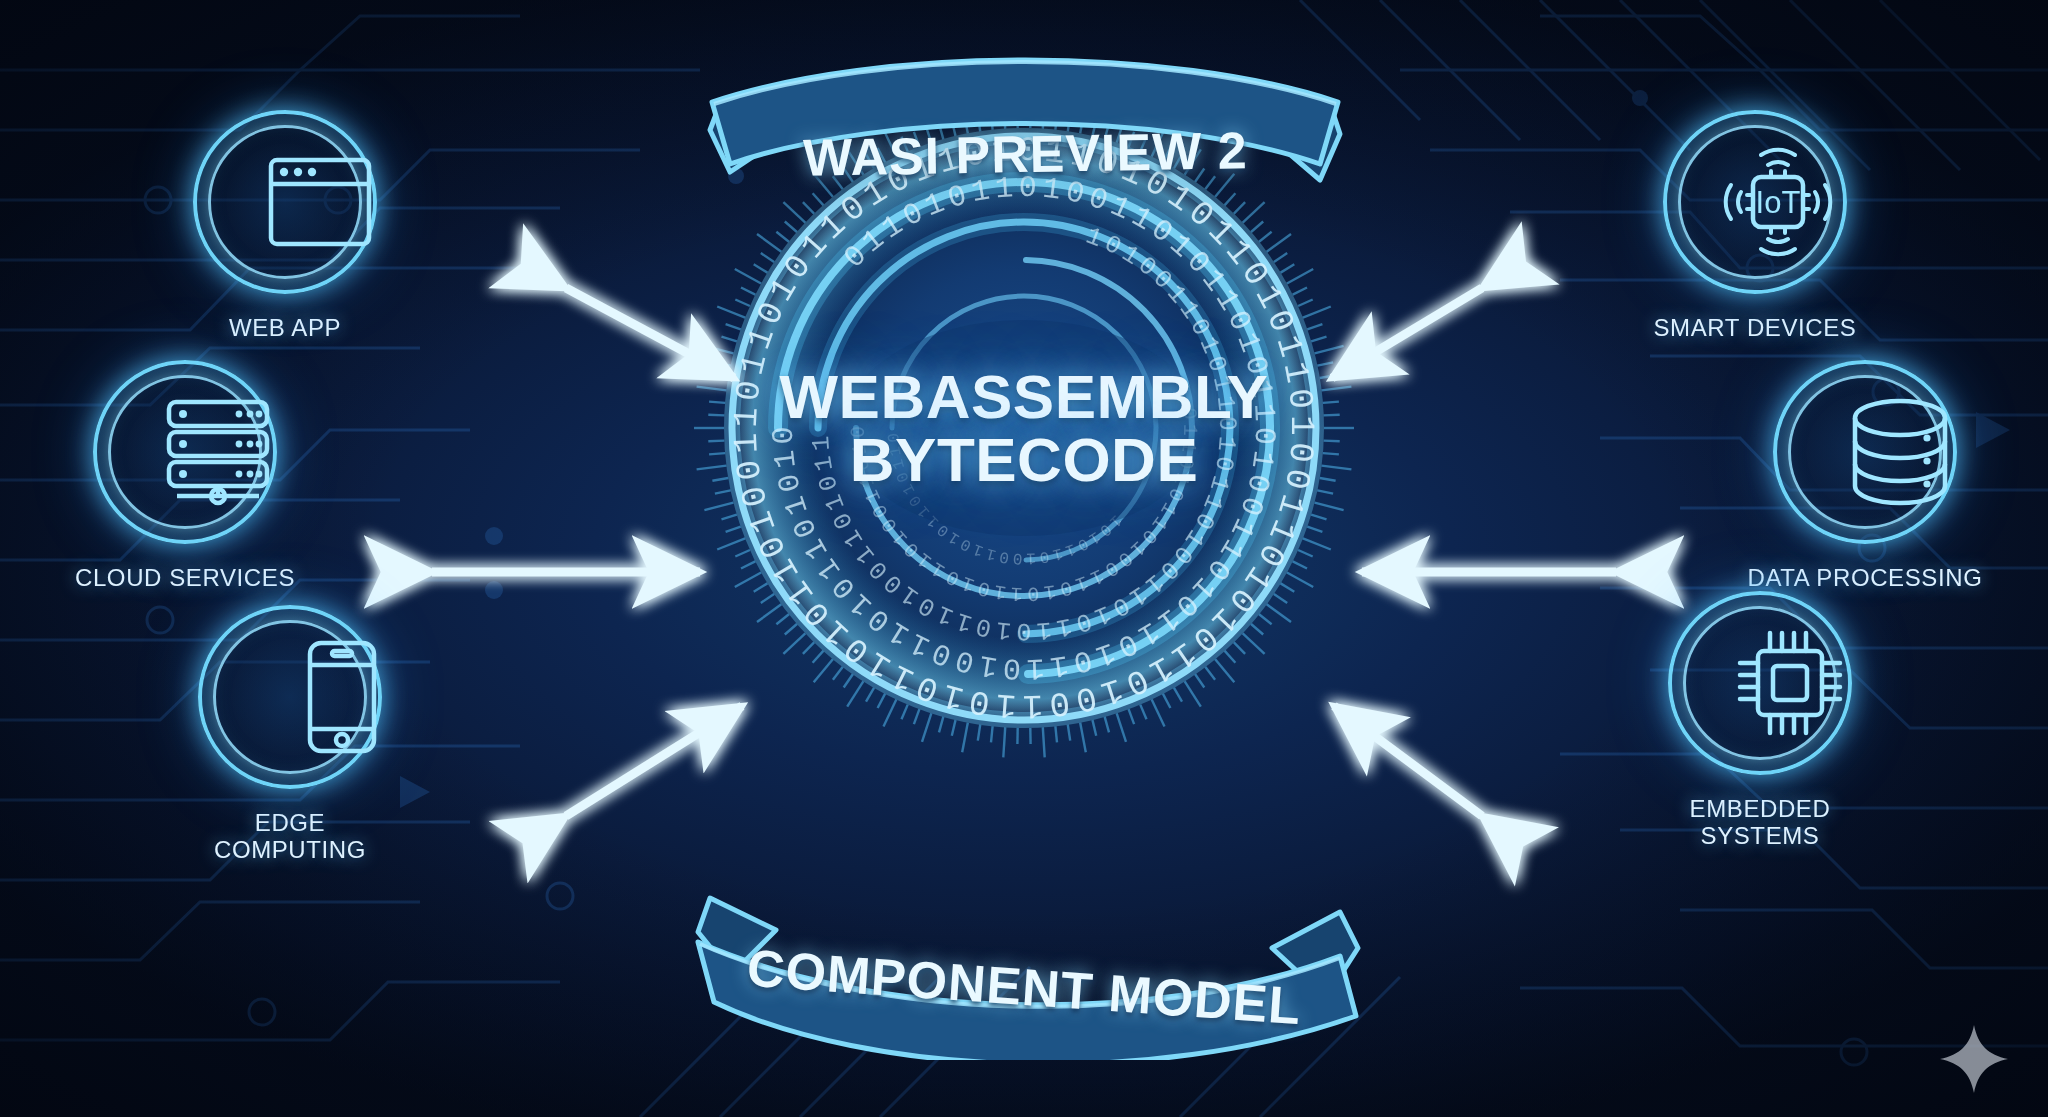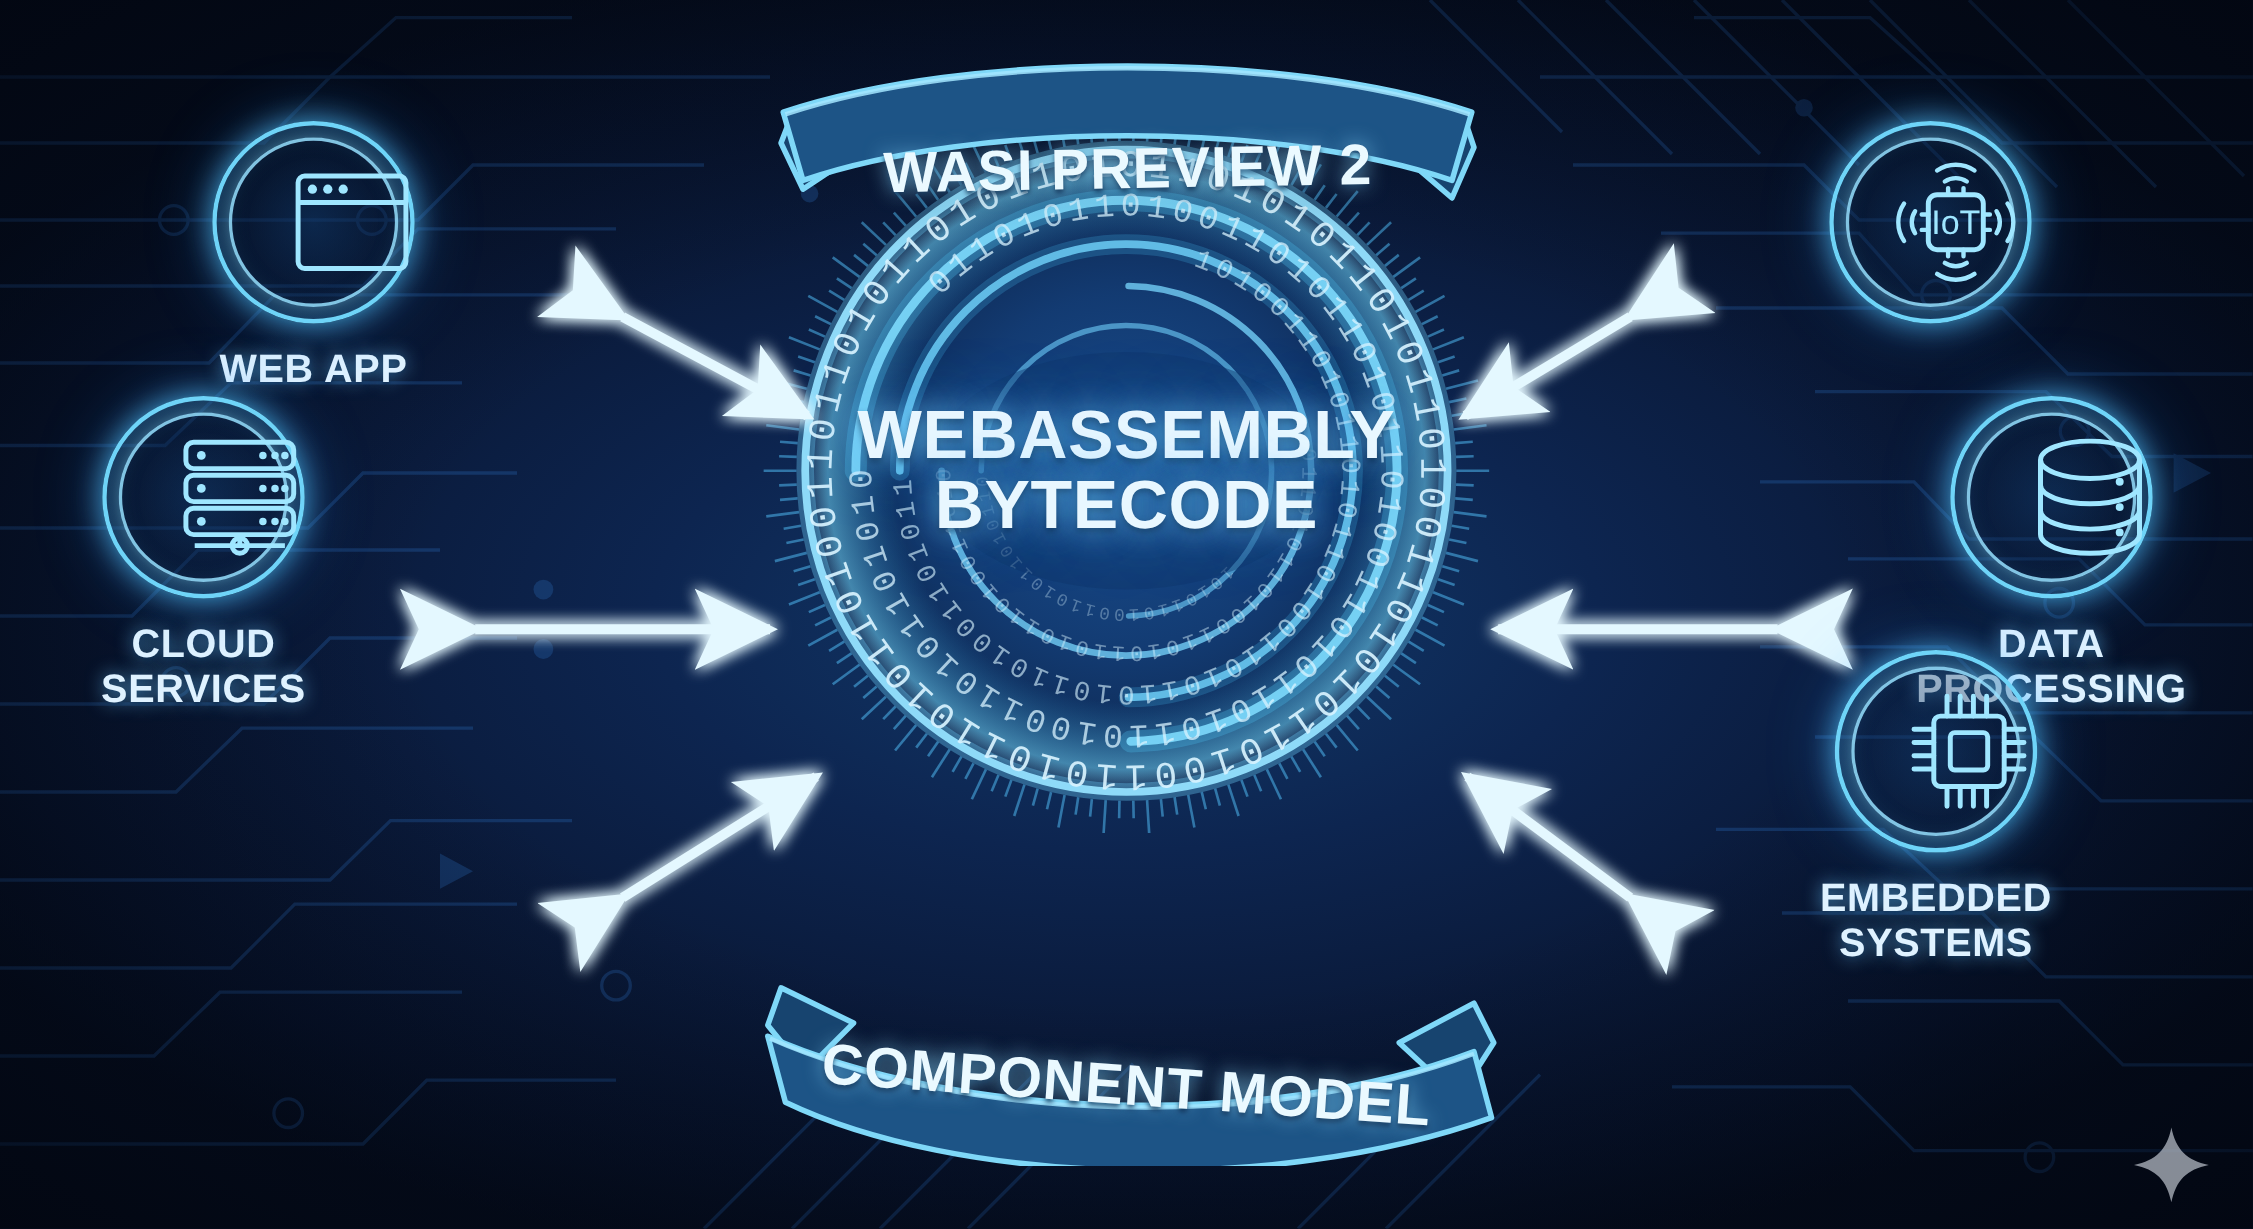--- a/index.html
+++ b/index.html
@@ -56,21 +56,21 @@
     display:flex;align-items:center;justify-content:flex-end;
     background:radial-gradient(circle at 50% 50%, rgba(18,60,110,.55), rgba(8,26,58,.25) 70%, rgba(6,18,40,0) 100%);
   }
   .node-ring::after{
     content:"";position:absolute;inset:11px;border-radius:50%;
     border:3px solid rgba(150,225,255,.85);
     box-shadow:0 0 16px rgba(120,215,255,.6);
   }
   .node-ring svg{position:relative;z-index:2;}
   .node-label{
-    margin-top:20px;color:#dff2ff;font-size:36px;font-weight:700;letter-spacing:.6px;line-height:1.14;
+    margin-top:20px;color:#dff2ff;font-size:24px;font-weight:400;letter-spacing:.6px;line-height:1.14;
     text-shadow:0 0 16px rgba(110,200,255,.75), 0 2px 4px rgba(0,20,50,.9);
     text-transform:uppercase;
   }
   #node-web-app{left:150px;top:110px;}
   #node-cloud-services{left:50px;top:360px;}
   #node-edge-computing{left:155px;top:605px;}
   #node-smart-devices{left:1620px;top:110px;}
   #node-data-processing{left:1730px;top:360px;}
   #node-embedded-systems{left:1625px;top:591px;}
   
@@ -437,39 +437,56 @@
             <circle cx="76" cy="76" r="3.4"></circle>
             <circle cx="87" cy="76" r="3.4"></circle>
             <circle cx="96" cy="76" r="3.4"></circle>
         </g>
         <circle cx="55" cy="98" r="7" fill="none" stroke="#9fe6ff" stroke-width="4.5"></circle>
       </svg>
     </div>
     <div class="node-label">CLOUD SERVICES</div>
   </div>
 
+  <div class="node" id="node-edge-computing">
+    <div class="node-ring">
+      <svg width="72" height="116" viewBox="0 0 72 116">
+        <g fill="none" stroke="#9fe6ff" stroke-width="4.5" stroke-linejoin="round">
+          <rect x="4" y="4" width="64" height="108" rx="11"></rect>
+          <path d="M4 26 H68 M4 90 H68"></path>
+          <rect x="26" y="12" width="20" height="5" rx="2.5"></rect>
+          <circle cx="36" cy="101" r="6"></circle>
+        </g>
+      </svg>
+    </div>
+    <div class="node-label">
+      <span>EDGE</span><br>
+      <span>COMPUTING</span>
+    </div>
+  </div>
 
   <div class="node" id="node-smart-devices">
     <div class="node-ring">
       <svg width="130" height="130" viewBox="0 0 130 130">
         <g fill="none" stroke="#9fe6ff" stroke-width="4" stroke-linecap="round">
           <rect x="40" y="40" width="50" height="50" rx="8" stroke-width="4.5"></rect>
           <path d="M55 28 A18 18 0 0 1 75 28"></path>
             <path d="M48 18 A30 30 0 0 1 82 18"></path>
           <path d="M55 102 A18 18 0 0 0 75 102"></path>
             <path d="M48 112 A30 30 0 0 0 82 112"></path>
           <path d="M28 55 A18 18 0 0 0 28 75"></path>
             <path d="M18 48 A30 30 0 0 0 18 82"></path>
           <path d="M102 55 A18 18 0 0 1 102 75"></path>
             <path d="M112 48 A30 30 0 0 1 112 82"></path>
           <path d="M58 40 V34 M72 40 V34 M58 90 V96 M72 90 V96 M40 58 H34 M40 72 H34 M90 58 H96 M90 72 H96"></path>
         </g>
         <text x="65" y="76" text-anchor="middle" font-family="'Liberation Sans', sans-serif" font-size="31" font-weight="400" fill="#9fe6ff">IoT</text>
       </svg>
     </div>
+    <div class="node-label">SMART DEVICES</div>
   </div>
 
   <div class="node" id="node-data-processing">
     <div class="node-ring">
       <svg width="106" height="112" viewBox="0 0 106 112">
         <g fill="none" stroke="#9fe6ff" stroke-width="4.5" stroke-linejoin="round">
           <ellipse cx="53" cy="22" rx="45" ry="17"></ellipse>
           <path d="M8 22 V90 A45 17 0 0 0 98 90 V22"></path>
           <path d="M8 45 A45 17 0 0 0 98 45"></path>
           <path d="M8 68 A45 17 0 0 0 98 68"></path>

